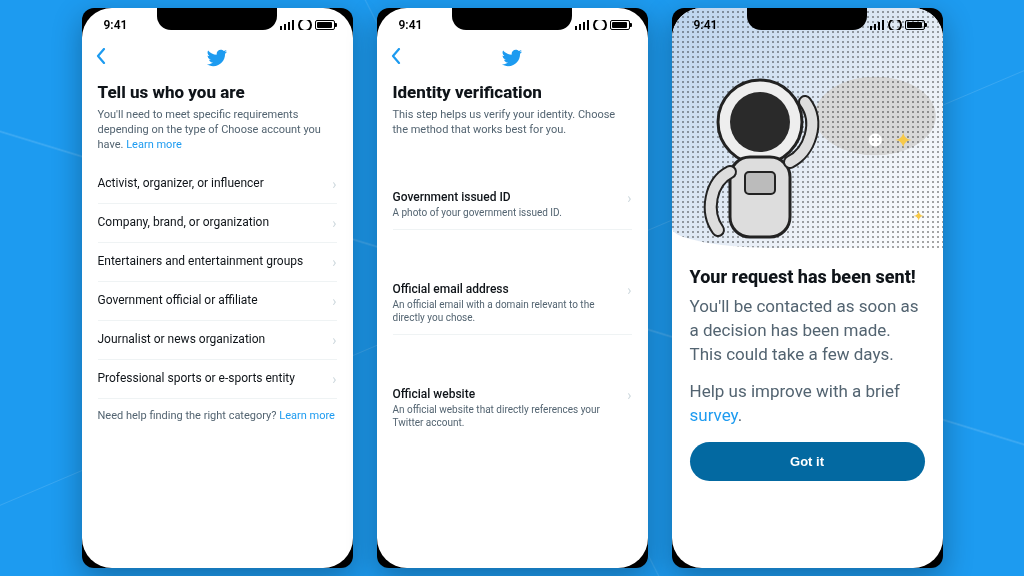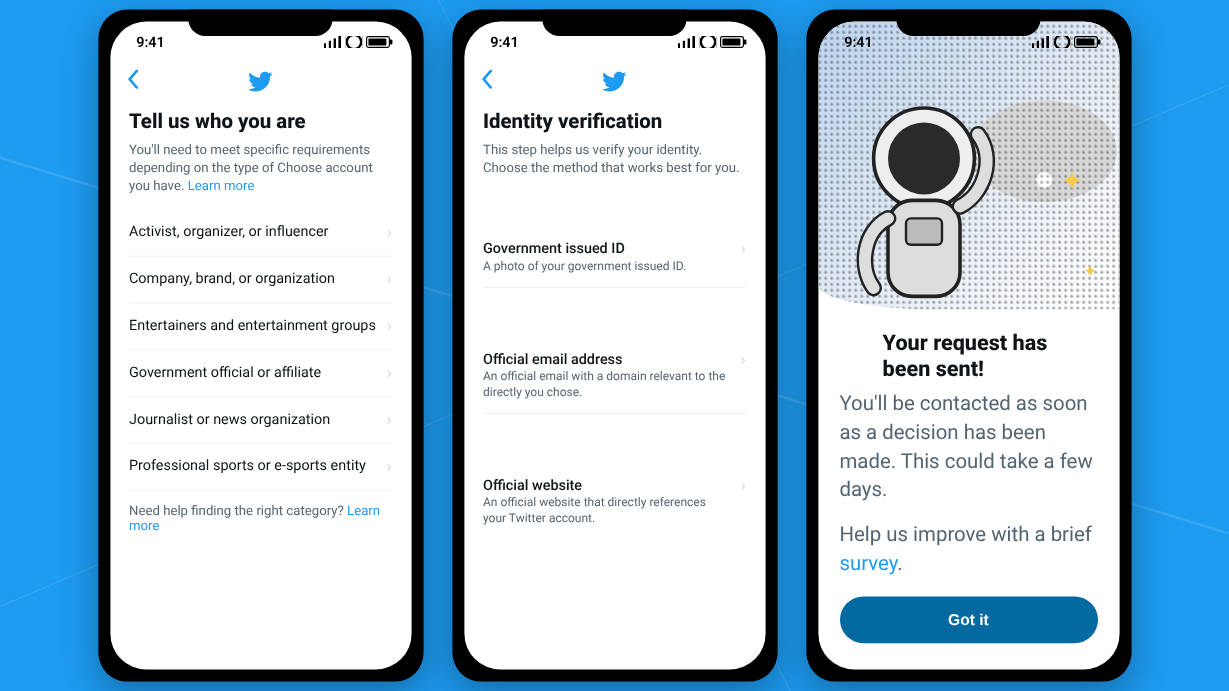--- a/index.html
+++ b/index.html
@@ -22,22 +22,21 @@
     background:
       linear-gradient(17deg, transparent 49.8%, rgba(255,255,255,0.15) 50%, transparent 50.2%),
       linear-gradient(-23deg, transparent 49.9%, rgba(255,255,255,0.12) 50%, transparent 50.1%),
       linear-gradient(63deg, transparent 49.9%, rgba(255,255,255,0.1) 50%, transparent 50.1%);
     pointer-events:none;
   }
   .phone {
     width: 271px;
     height: 560px;
     background: #000;
-    border-radius: 24px;
-    padding: 10px;
+    border-radius: 12px;
     position: relative;
     box-shadow: 0 10px 30px rgba(0,0,0,0.3);
   }
   .screen {
     width: 100%;
     height: 100%;
     background: #fff;
     border-radius: 30px;
     overflow: hidden;
     position: relative;
@@ -156,21 +155,21 @@
   }
   .astronaut {
     position:absolute; left:18px; bottom:-4px;
     width:150px; height:190px;
   }
   .star {
     position:absolute; color:#f7c948; font-size:22px;
   }
   .content3 { padding: 18px 18px 0 18px; }
   .title3 {
-    font-size:18px; font-weight:800; color:#0f1419; margin-bottom:8px;margin-left:36px;
+    font-size:18px; font-weight:800; color:#0f1419; margin-bottom:8px;
   }
   .body3 {
     font-size:17px; color:#536471; line-height:1.4; margin-bottom:14px;
   }
   .cta {
     width:100%;
     background:#0369a1;
     color:#fff;
     font-weight:700;
     font-size:13px;

